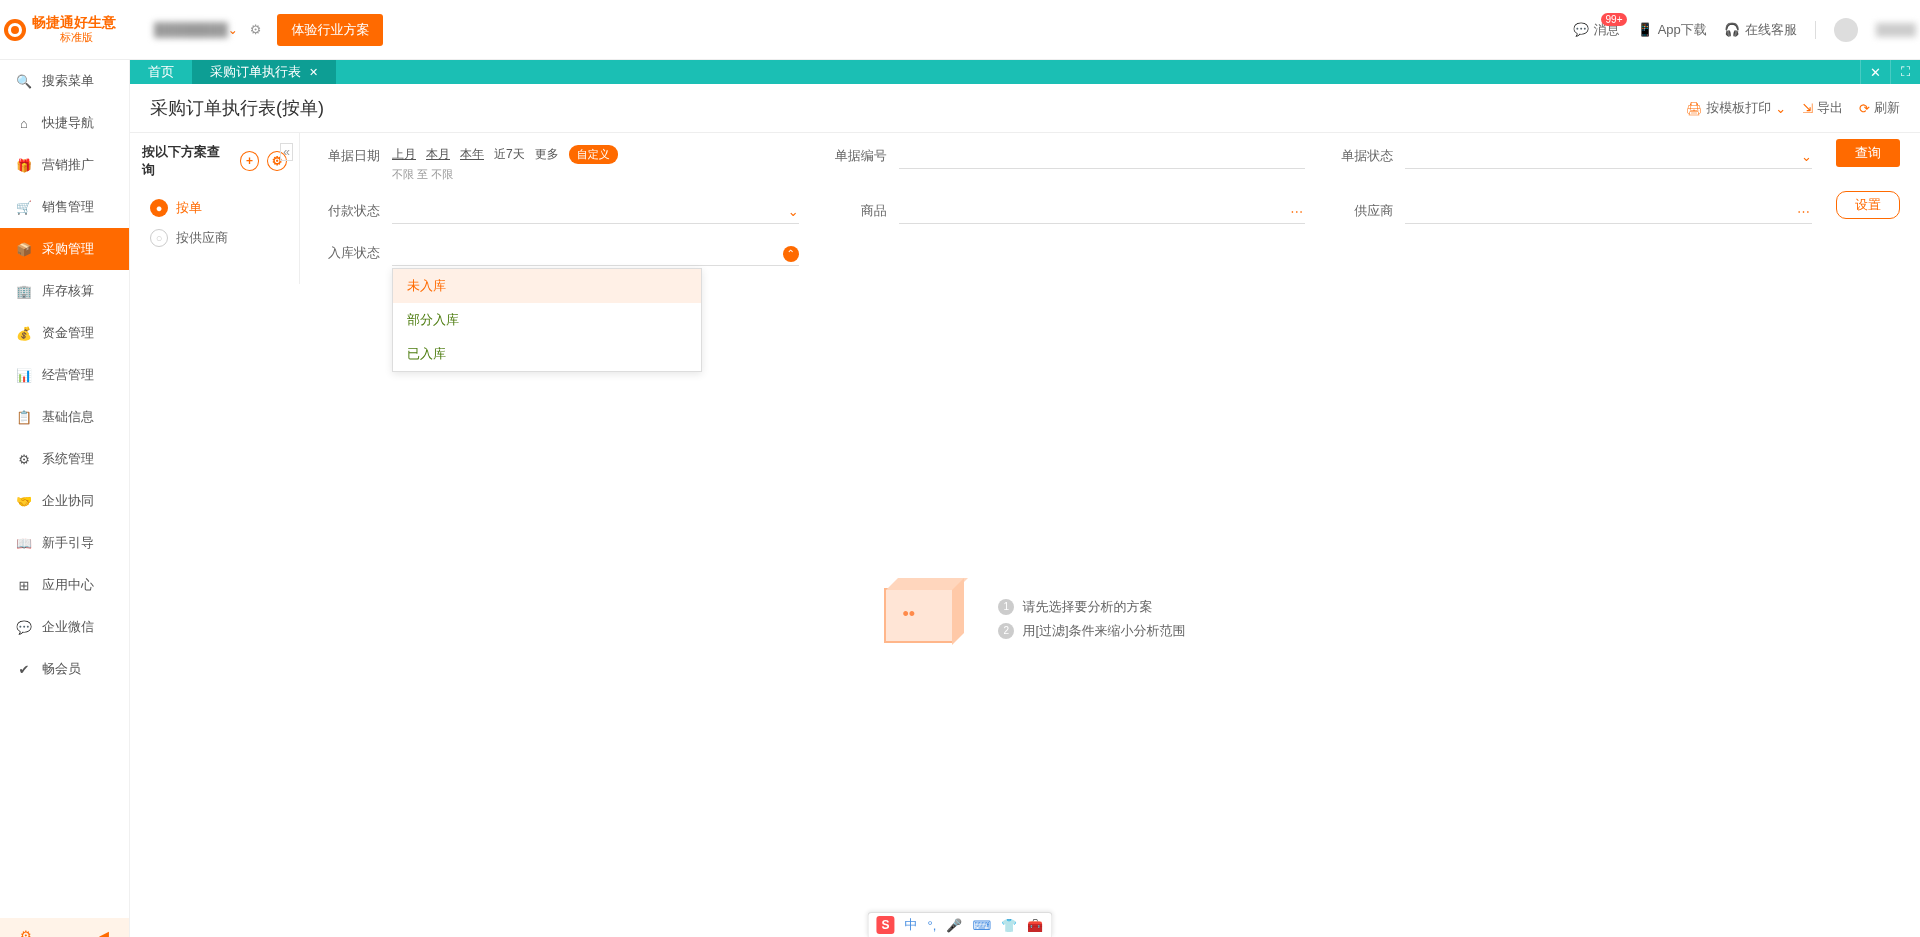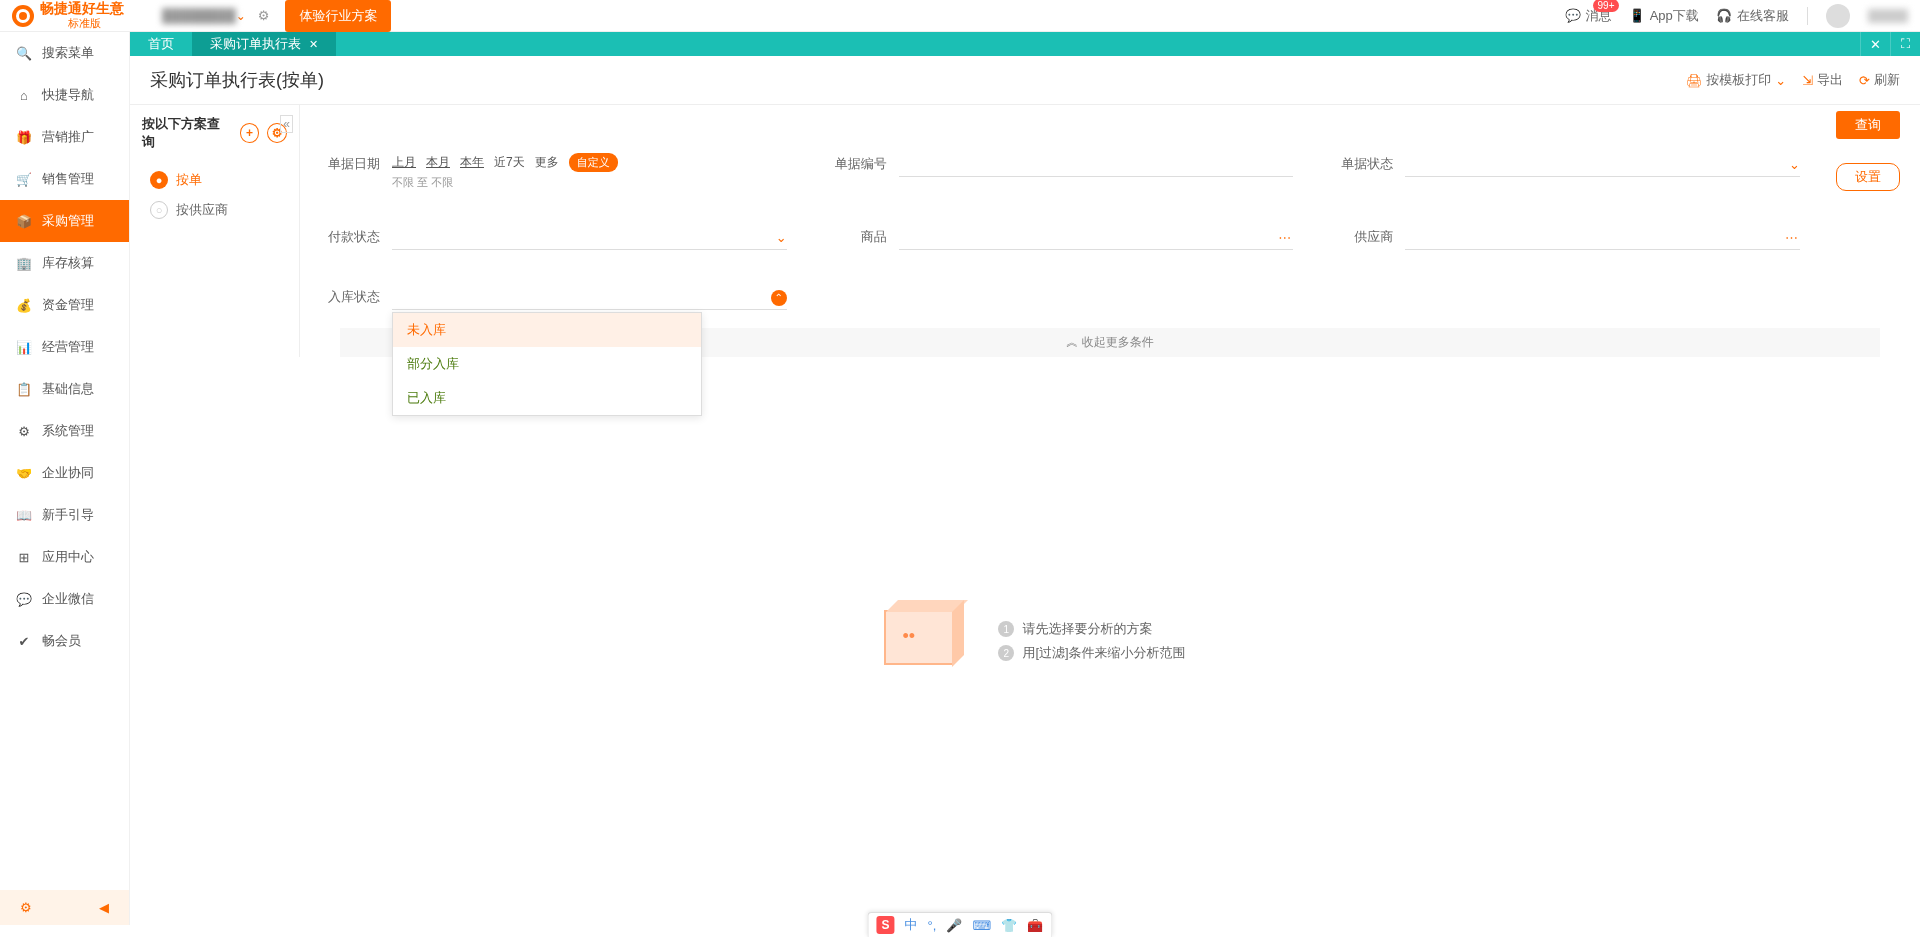--- a/index.html
+++ b/index.html
@@ -1,18 +1,18 @@
 <!DOCTYPE html>
 <html><head>
 <meta charset="utf-8">
 <style>
 * { margin: 0; padding: 0; box-sizing: border-box; font-family: "Microsoft YaHei", Arial, sans-serif; }
 body { background: #fff; font-size: 13px; color: #333; overflow: hidden; }
 
-.topbar { height: 32px; display: flex; align-items: center; background: #fff; border-bottom: 1px solid #eee; padding: 0 12px; }
+.topbar { height: 60px; display: flex; align-items: center; background: #fff; border-bottom: 1px solid #eee; padding: 0 4px; }
 .logo { display: flex; align-items: center; gap: 6px; width: 130px; }
 .logo-icon { width: 22px; height: 22px; border-radius: 50%; background: #ff6a00; position: relative; }
 .logo-icon::after { content: ''; position: absolute; width: 8px; height: 8px; border: 3px solid #fff; border-radius: 50%; top: 4px; left: 4px; }
 .logo-text { color: #ff6a00; font-size: 14px; font-weight: bold; }
 .logo-sub { color: #ff6a00; font-size: 11px; margin-left: 28px; margin-top: -2px; }
 .logo-col { display: flex; flex-direction: column; }
 .company-sel { margin-left: 20px; display: flex; align-items: center; gap: 8px; color: #999; filter: blur(3px); }
 .chev-down { color: #ff6a00; font-size: 12px; }
 .gear { color: #999; margin-left: 12px; cursor: pointer; }
 .exp-btn { background: #ff6a00; color: #fff; border: none; padding: 7px 14px; border-radius: 3px; margin-left: 16px; cursor: pointer; font-size: 13px; }
@@ -52,21 +52,21 @@
 .fl-iconbtn { width: 20px; height: 20px; border: 1px solid #ff6a00; border-radius: 50%; display: inline-flex; align-items: center; justify-content: center; color: #ff6a00; font-size: 12px; cursor: pointer; }
 .fl-collapse { position: absolute; right: 6px; top: 10px; color: #999; cursor: pointer; font-size: 12px; border:1px solid #ddd; padding:1px 2px; }
 .fl-list { margin-top: 14px; }
 .fl-item { display: flex; align-items: center; gap: 8px; padding: 6px 8px; color: #666; cursor: pointer; font-size: 13px; }
 .fl-item.sel { color: #ff6a00; }
 .fl-dot { width: 18px; height: 18px; border-radius: 50%; display: inline-flex; align-items: center; justify-content: center; font-size: 11px; }
 .fl-item.sel .fl-dot { background: #ff6a00; color: #fff; }
 .fl-item:not(.sel) .fl-dot { border: 1px solid #ccc; color: #ccc; }
 
 .filter-right { flex: 1; padding: 12px 20px 0 20px; position: relative; }
-.fr-row { display: flex; gap: 40px; margin-bottom: 18px; margin-top: 36px; }
+.fr-row { display: flex; gap: 28px; margin-bottom: 18px; }
 .fr-field { display: flex; align-items: flex-start; gap: 12px; flex: 1; }
 .fr-label { width: 60px; color: #666; font-size: 13px; padding-top: 2px; text-align: right; }
 .fr-control { flex: 1; position: relative; }
 .date-opts { display: flex; gap: 10px; align-items: center; font-size: 12px; }
 .date-opt { color: #555; cursor: pointer; text-decoration: underline; }
 .date-opt.nolink { text-decoration: none; }
 .date-custom { background: #ff6a00; color: #fff; padding: 2px 8px; border-radius: 9px; font-size: 11px; }
 .date-range { font-size: 11px; color: #999; margin-top: 3px; }
 .sel-box { border-bottom: 1px solid #ddd; height: 24px; display: flex; align-items: center; justify-content: flex-end; color: #ff6a00; cursor: pointer; }
 .sel-box.open .caret { background:#ff6a00; color:#fff; border-radius:50%; width:16px; height:16px; display:inline-flex; align-items:center; justify-content:center; font-size:10px; }
@@ -339,24 +339,20 @@
                   <div class="dd-item">部分入库</div>
                   <div class="dd-item">已入库</div>
                 </div>
               </div>
             </div>
             <div class="fr-field"></div>
             <div class="fr-field"></div>
             <div style="width:60px"></div>
           </div>
 
-          <div class="collapse-bar">
-            <span>︽</span>
-            <span>收起更多条件</span>
-          </div>
         </div>
       </div>
 
       <div class="empty">
         <div class="empty-img">
           <div class="box3d"></div>
           <div class="face">••</div>
         </div>
         <div class="empty-steps">
           <div class="step">

